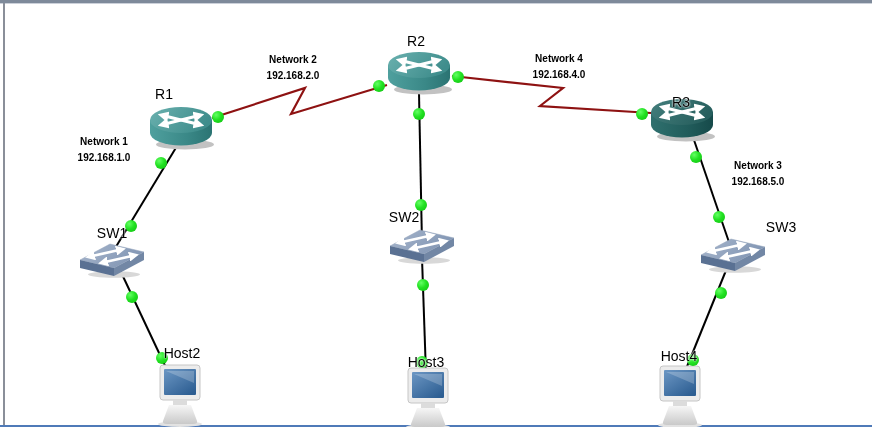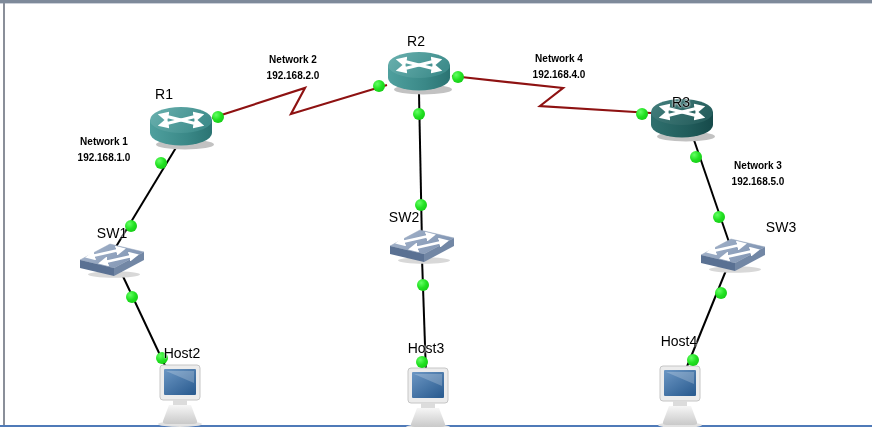--- a/index.html
+++ b/index.html
@@ -195,22 +195,22 @@
   <div class="dot" style="left:715px;top:287px"></div>
   <div class="dot" style="left:687px;top:354px"></div>
 
   <div class="dev-label" style="left:164px;top:86px">R1</div>
   <div class="dev-label" style="left:416px;top:33px">R2</div>
   <div class="dev-label" style="left:681px;top:94px">R3</div>
   <div class="dev-label" style="left:112px;top:225px">SW1</div>
   <div class="dev-label" style="left:404px;top:209px">SW2</div>
   <div class="dev-label" style="left:781px;top:219px">SW3</div>
   <div class="dev-label" style="left:182px;top:345px">Host2</div>
-  <div class="dev-label" style="left:426px;top:340px">Host3</div>
-  <div class="dev-label" style="left:679px;top:333px">Host4</div>
+  <div class="dev-label" style="left:426px;top:354px">Host3</div>
+  <div class="dev-label" style="left:679px;top:348px">Host4</div>
 
   <div class="net-label" style="left:104px;top:134px">
     <div>Network 1</div>
     <div>192.168.1.0</div>
   </div>
   <div class="net-label" style="left:293px;top:52px">
     <div>Network 2</div>
     <div>192.168.2.0</div>
   </div>
   <div class="net-label" style="left:559px;top:51px">

